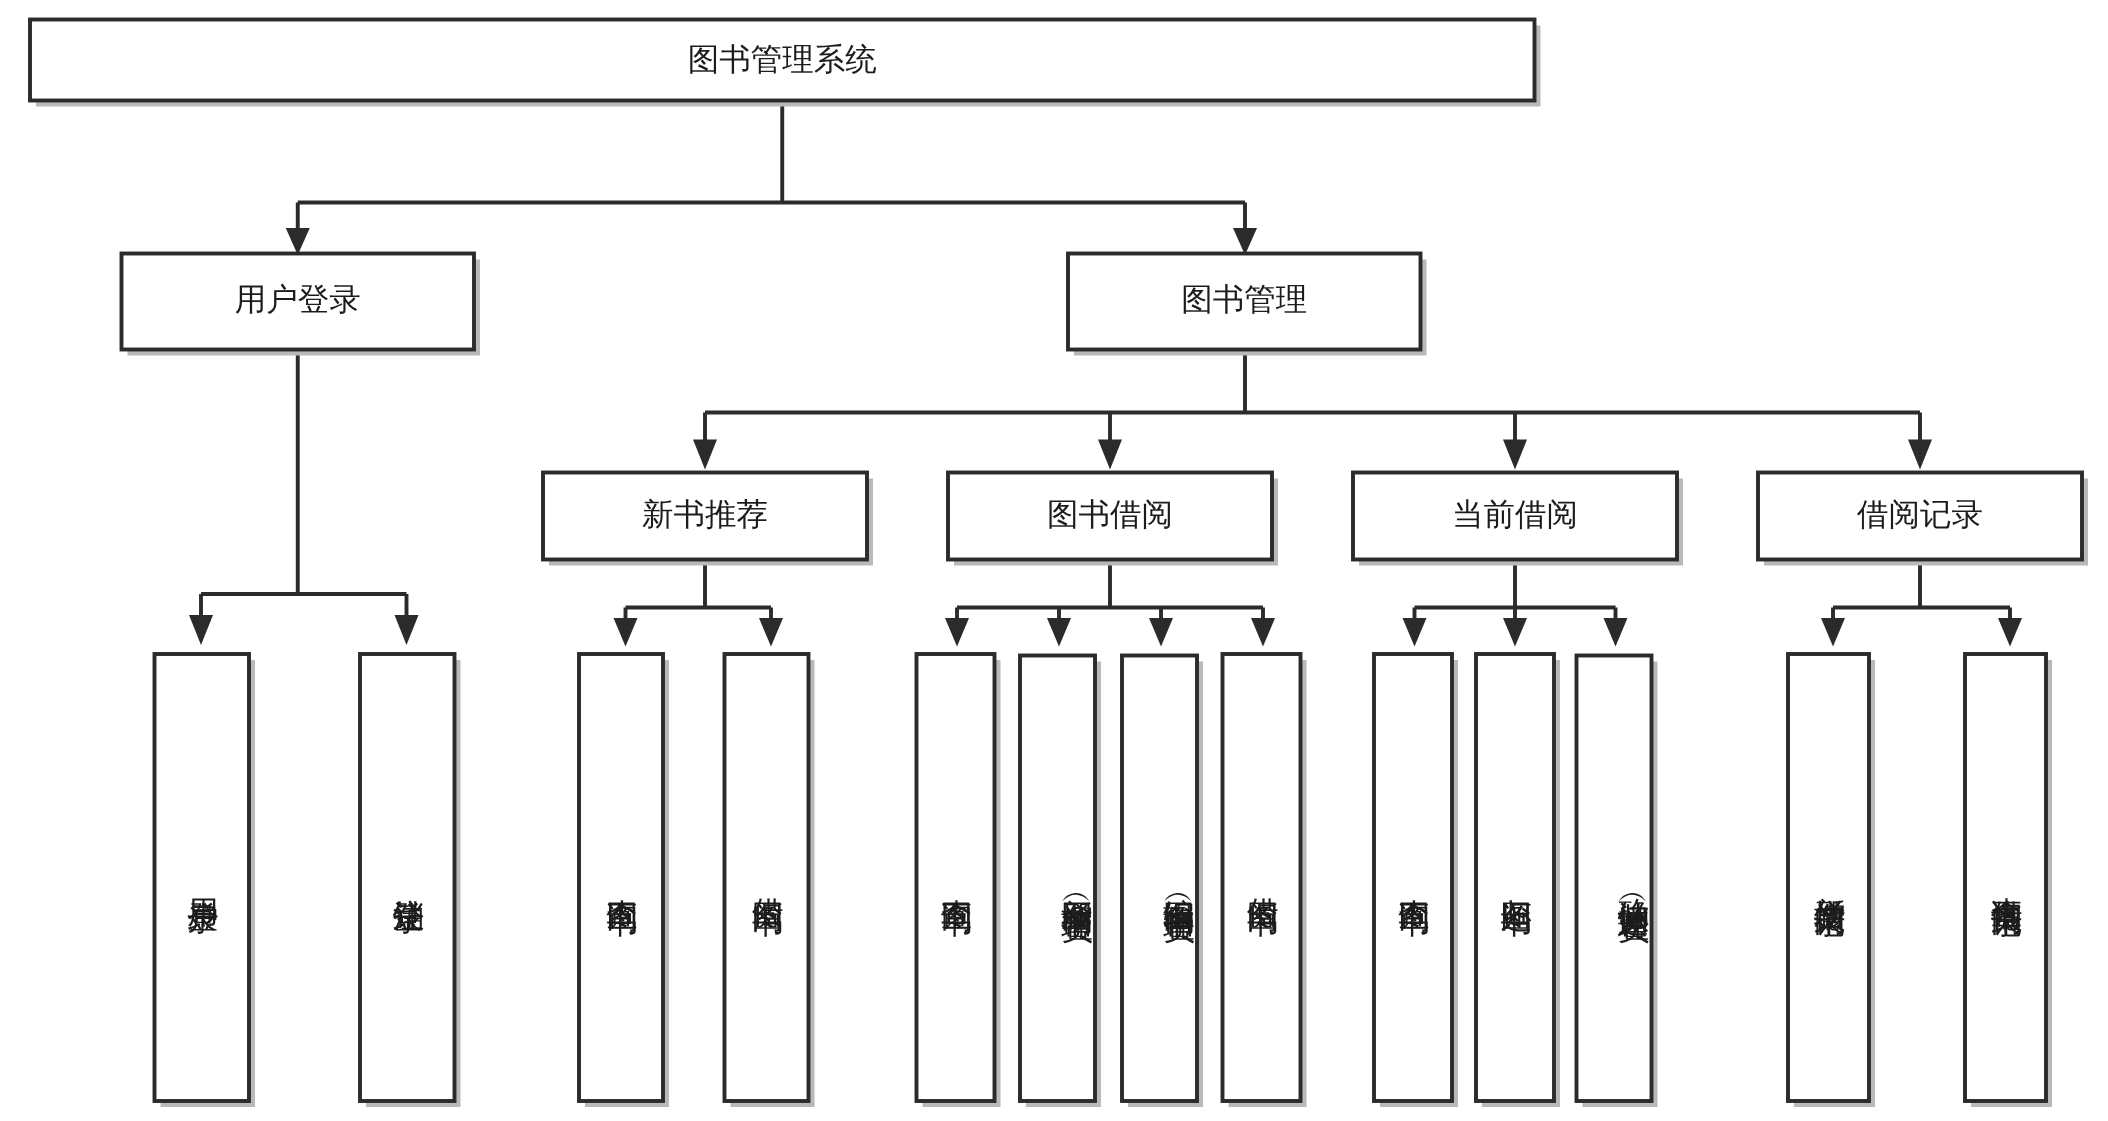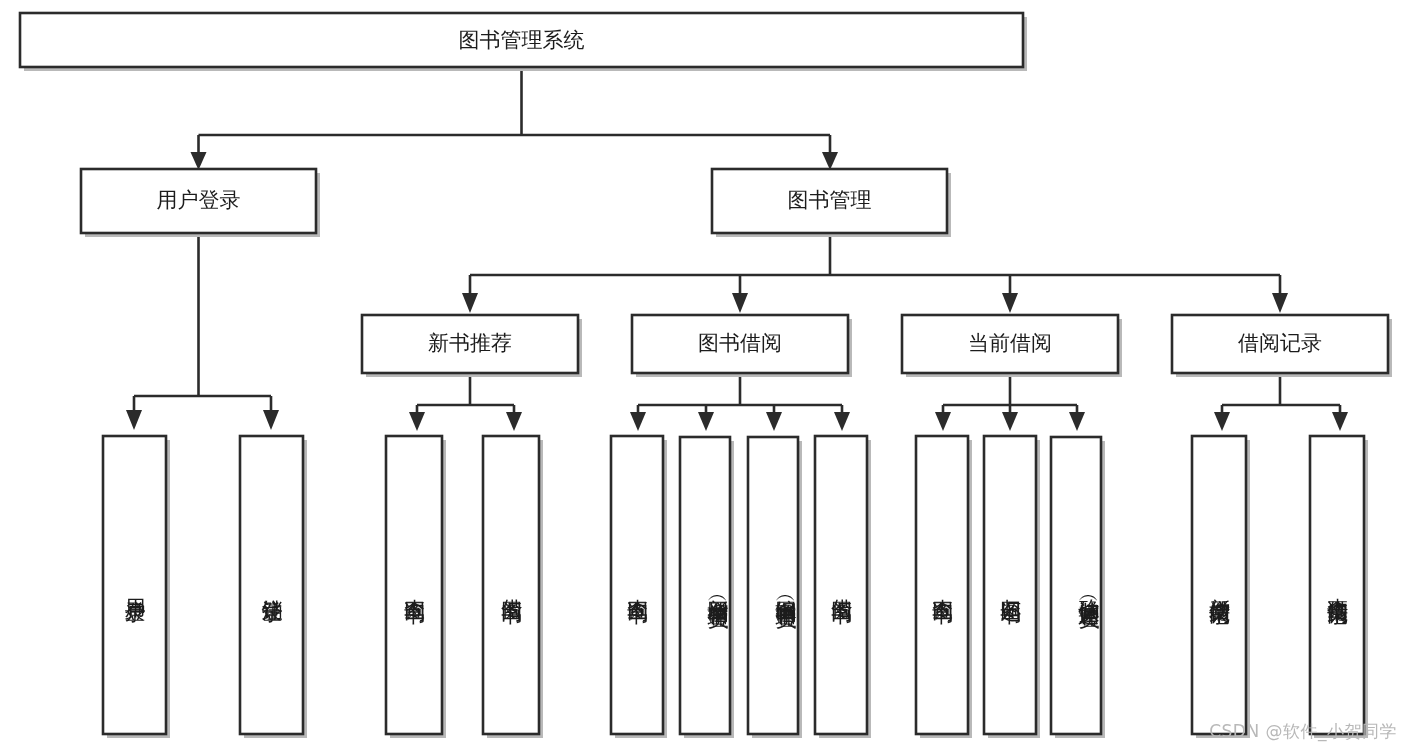--- a/index.html
+++ b/index.html
@@ -231,15 +231,14 @@
   <div class="node-label-v" style="left:748px; top:437px; width:50px; height:297px; align-items:flex-start; padding-top:6px; box-sizing:border-box;">编辑图书（管理员）</div>
   <div class="node-label-v" style="left:815px; top:436px; width:52px; height:298px;">借阅图书</div>
 
   <div class="node-label-v" style="left:916px; top:436px; width:52px; height:298px;">查询图书</div>
   <div class="node-label-v" style="left:984px; top:436px; width:52px; height:298px;">归还图书</div>
   <div class="node-label-v" style="left:1051px; top:437px; width:50px; height:297px; align-items:flex-start; padding-top:6px; box-sizing:border-box;">确认归还（管理员）</div>
 
   <div class="node-label-v" style="left:1192px; top:436px; width:54px; height:298px;">新增借阅记录</div>
   <div class="node-label-v" style="left:1310px; top:436px; width:54px; height:298px;">查询借阅记录</div>
 
-  <div class="watermark">CSDN @软件_小贺同学</div>
 
 </div>
 
 </body></html>

